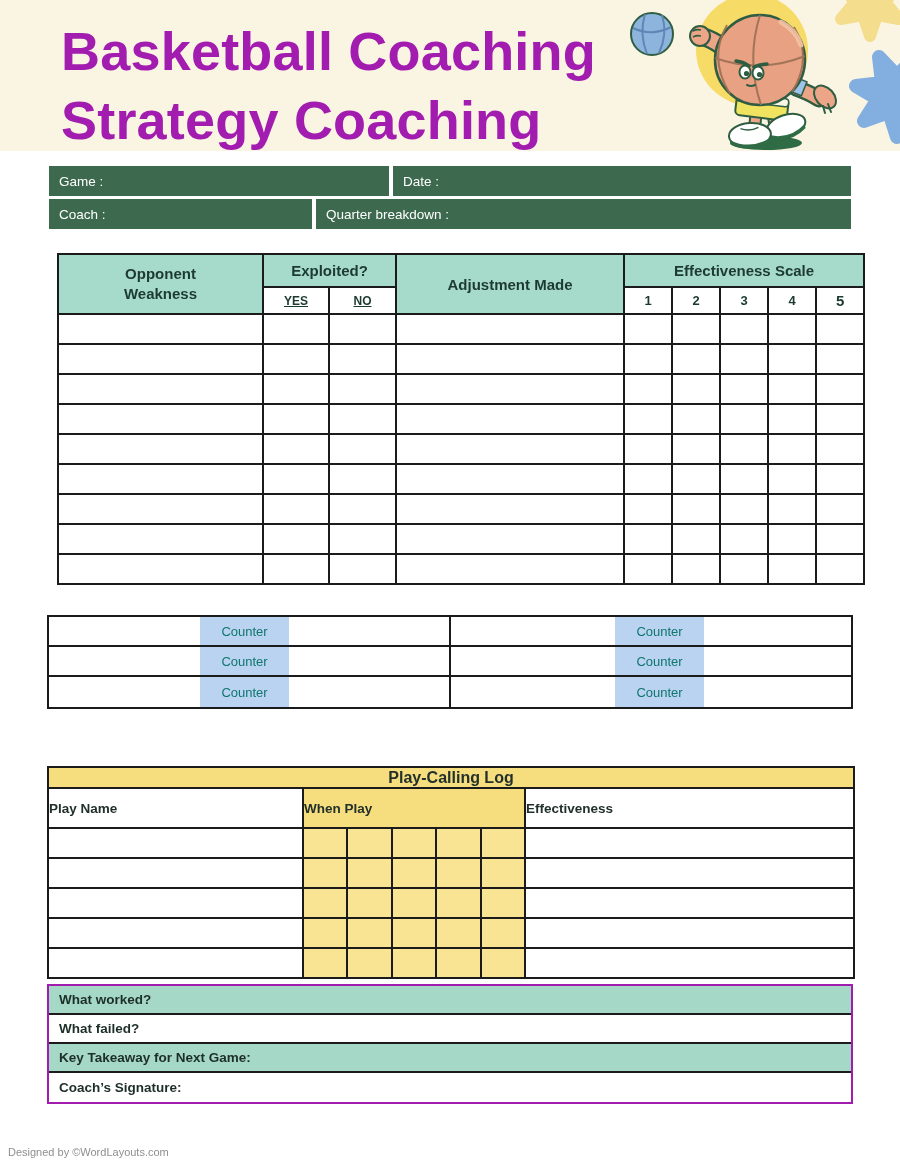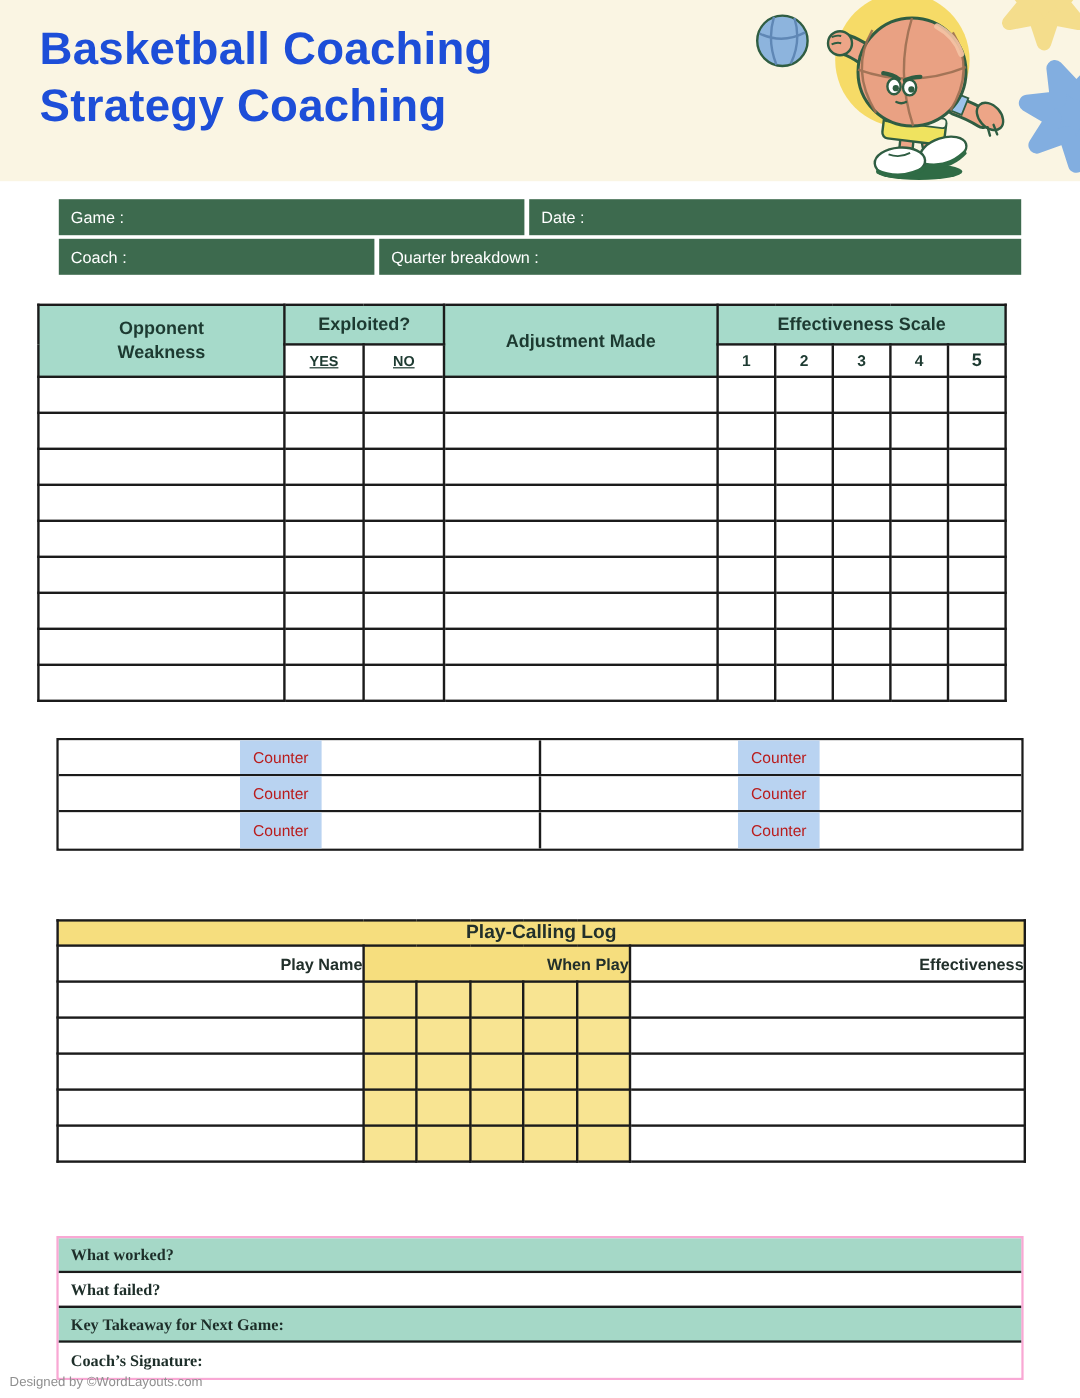--- a/index.html
+++ b/index.html
@@ -4,81 +4,81 @@
 <style>
   * { margin:0; padding:0; box-sizing:border-box; }
   html,body { background:#ffffff; }
   .page {
     position:relative; width:900px; height:1165px; background:#ffffff;
     font-family:"Liberation Sans", "DejaVu Sans", sans-serif; overflow:hidden;
   }
   
   .hero { position:absolute; left:0; top:0; width:900px; height:151px;
           background:#FAF5E3; overflow:hidden; }
-  .title { position:absolute; left:33px; top:17px; color:#1d4ed8;
-           font-size:38px; font-weight:800; line-height:1.27; letter-spacing:.2px; }
+  .title { position:absolute; left:61px; top:17px; color:#a21caf;
+           font-size:54px; font-weight:800; line-height:1.27; letter-spacing:.2px; }
   .title span { display:block; }
   .art { position:absolute; right:0; top:0; }
 
   
   .info { position:absolute; left:49px; top:166px; width:802px;
           display:flex; flex-direction:column; gap:3px; }
   .info-row { display:flex; gap:4px; }
   .info-cell { background:#3D6A4E; color:#ffffff; font-size:13.5px;
                height:30px; display:flex; align-items:center; padding-left:10px; }
-  .cell-game    { width:388px; }
+  .cell-game    { width:340px; }
   .cell-date    { flex:1; }
   .cell-coach   { width:263px; }
   .cell-quarter { flex:1; }
 
   
   table { border-collapse:collapse; }
   .grid-tbl td, .grid-tbl th { border:2px solid #1b1b1b; }
 
   
-  .weakness-wrap { position:absolute; left:31px; top:253px;border-radius:31px; }
+  .weakness-wrap { position:absolute; left:57px; top:253px;border-radius:31px; }
   .weakness-tbl { width:806px; table-layout:fixed; }
   .weakness-tbl th { font-weight:600; color:#1d3a31; }
   .th-teal { background:#A6DACA; font-size:15px; }
   .th-sub  { background:#ffffff; font-size:12px; color:#222222; height:27px;text-decoration:underline; }
   .th-num  { background:#ffffff; font-size:13px; color:#222222; height:27px; font-weight:600; }
   .th-num-light { font-weight:400; font-size:15px; color:#333333; }
   .row-top { height:33px; }
   .w-opp-inner { display:block; width:110px; margin:0 auto; line-height:1.35; }
   .weakness-tbl tbody td { height:30px; background:#ffffff; }
 
   
   .patterns { position:absolute; left:47px; top:615px; width:806px;
               border:2px solid #1b1b1b; }
   .patterns-hdr { background:#B9D3F1; height:29px; display:flex; align-items:center;
                   justify-content:center; font-size:15.5px; font-weight:600;
                   color:#21302b; border-bottom:2px solid #1b1b1b; }
   .patterns-row { display:flex; height:30px; border-bottom:2px solid #1b1b1b; background:#fff; }
   .patterns-row:last-child { border-bottom:none; }
   .patterns-half { flex:1; display:flex; align-items:stretch; }
   .patterns-half.left  { border-right:2px solid #1b1b1b; }
-  .counter-chip { background:#B9D3F1; width:68px; display:flex; align-items:center;
-                  justify-content:center; font-size:13px; color:#b91c1c; }
+  .counter-chip { background:#B9D3F1; width:89px; display:flex; align-items:center;
+                  justify-content:center; font-size:13px; color:#0f766e; }
   .patterns-half.left  .counter-chip { margin-left:151px; }
   .patterns-half.right .counter-chip { margin-left:164px; }
 
   
   .playlog-wrap { position:absolute; left:47px; top:766px; }
   .playlog-tbl { width:806px; table-layout:fixed; }
   .playlog-title { background:#F6DE7E; height:21px; font-size:16px; font-weight:600;
                    color:#22302b; text-align:center; }
-  .playlog-col { background:#ffffff; height:30px; font-size:13.5px; font-weight:600;
-                 color:#22302b; text-align:right; }
+  .playlog-col { background:#ffffff; height:40px; font-size:13.5px; font-weight:600;
+                 color:#22302b; text-align:left; }
   .playlog-col.when { background:#F6DE7E; }
   .playlog-tbl tbody td { height:30px; background:#ffffff; }
   .playlog-tbl tbody td.y { background:#F8E492; }
 
   
-  .summary { position:absolute; left:47px; top:1030px; width:806px;
-             border:2px solid #f9a8d4;font-family:Liberation Serif, serif; }
+  .summary { position:absolute; left:47px; top:984px; width:806px;
+             border:2px solid #a21caf; }
   .summary-row { height:29px; display:flex; align-items:center; padding-left:10px;
                  font-size:13.5px; font-weight:600; color:#1d2e29;
                  border-bottom:2px solid #1b1b1b; background:#ffffff; }
   .summary-row:last-child { border-bottom:none; }
   .summary-row.shaded { background:#A5D8C7; }
 
   
   .footer { position:absolute; left:8px; top:1146px; font-size:11px; color:#8f8f8f; }
 </style>
 </head>

